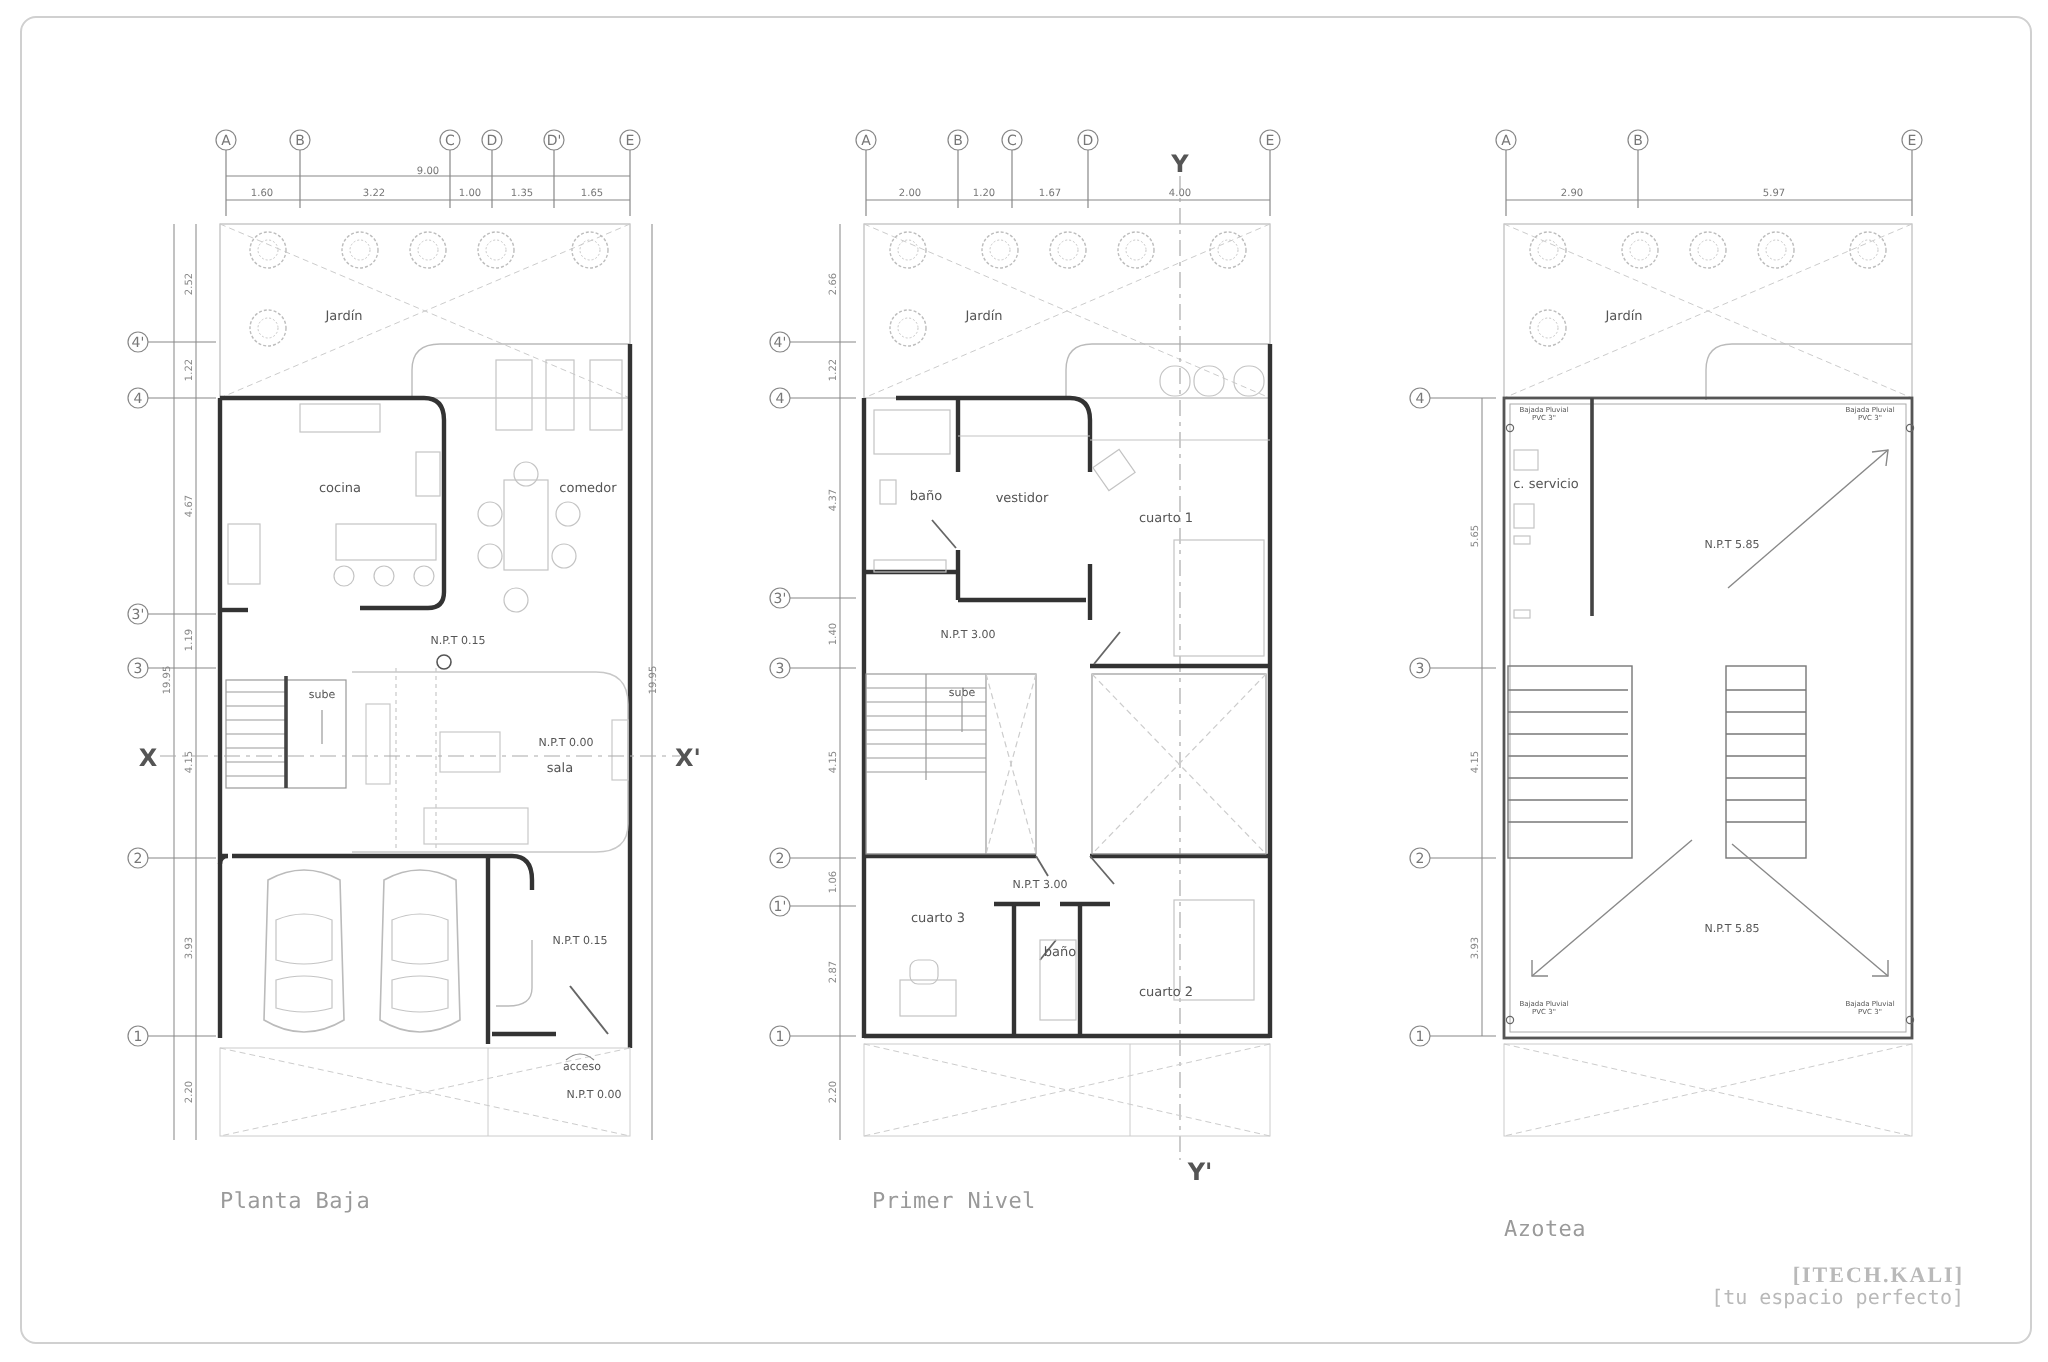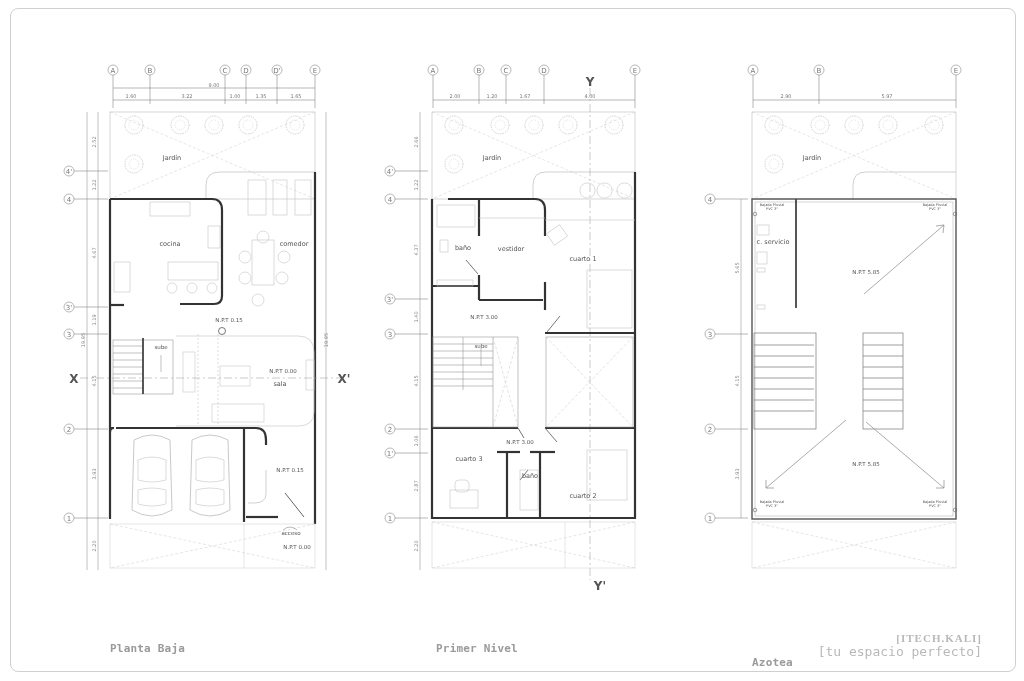--- a/index.html
+++ b/index.html
@@ -1,22 +1,22 @@
 <!DOCTYPE html>
 <html><head>
 <meta charset="utf-8">
 <style>
   html,body{margin:0;padding:0;background:#fff;}
   body{width:1024px;height:681px;position:relative;overflow:hidden;font-family:"DejaVu Sans",sans-serif;}
   .frame{position:absolute;left:10px;top:8px;width:1004px;height:662px;border:1px solid #d0d0d0;border-radius:8px;background:#fff;}
   svg{position:absolute;left:0;top:0;}
-  .plan-title{position:absolute;font-family:"DejaVu Sans Mono",monospace;font-size:11px;color:#9a9a9a;font-weight:bold;letter-spacing:0.2px;margin-top:48px;}
+  .plan-title{position:absolute;font-family:"DejaVu Sans Mono",monospace;font-size:11px;color:#9a9a9a;font-weight:normal;letter-spacing:0.2px;}
   .brand{position:absolute;font-family:"DejaVu Sans Mono",monospace;color:#b9b9b9;text-align:right;}
   .brand .b1{font-size:11px;font-weight:bold;letter-spacing:1px;font-family:Liberation Serif, serif;}
-  .brand .b2{font-size:13px;}
+  .brand .b2{font-size:10px;}
   text{font-family:"DejaVu Sans",sans-serif;}
 </style>
 </head>
 <body>
 
 <div class="frame"></div>
 
 <svg width="1024" height="681" viewBox="0 0 1024 681" id="plans">
   <defs>
     <g id="tree">

